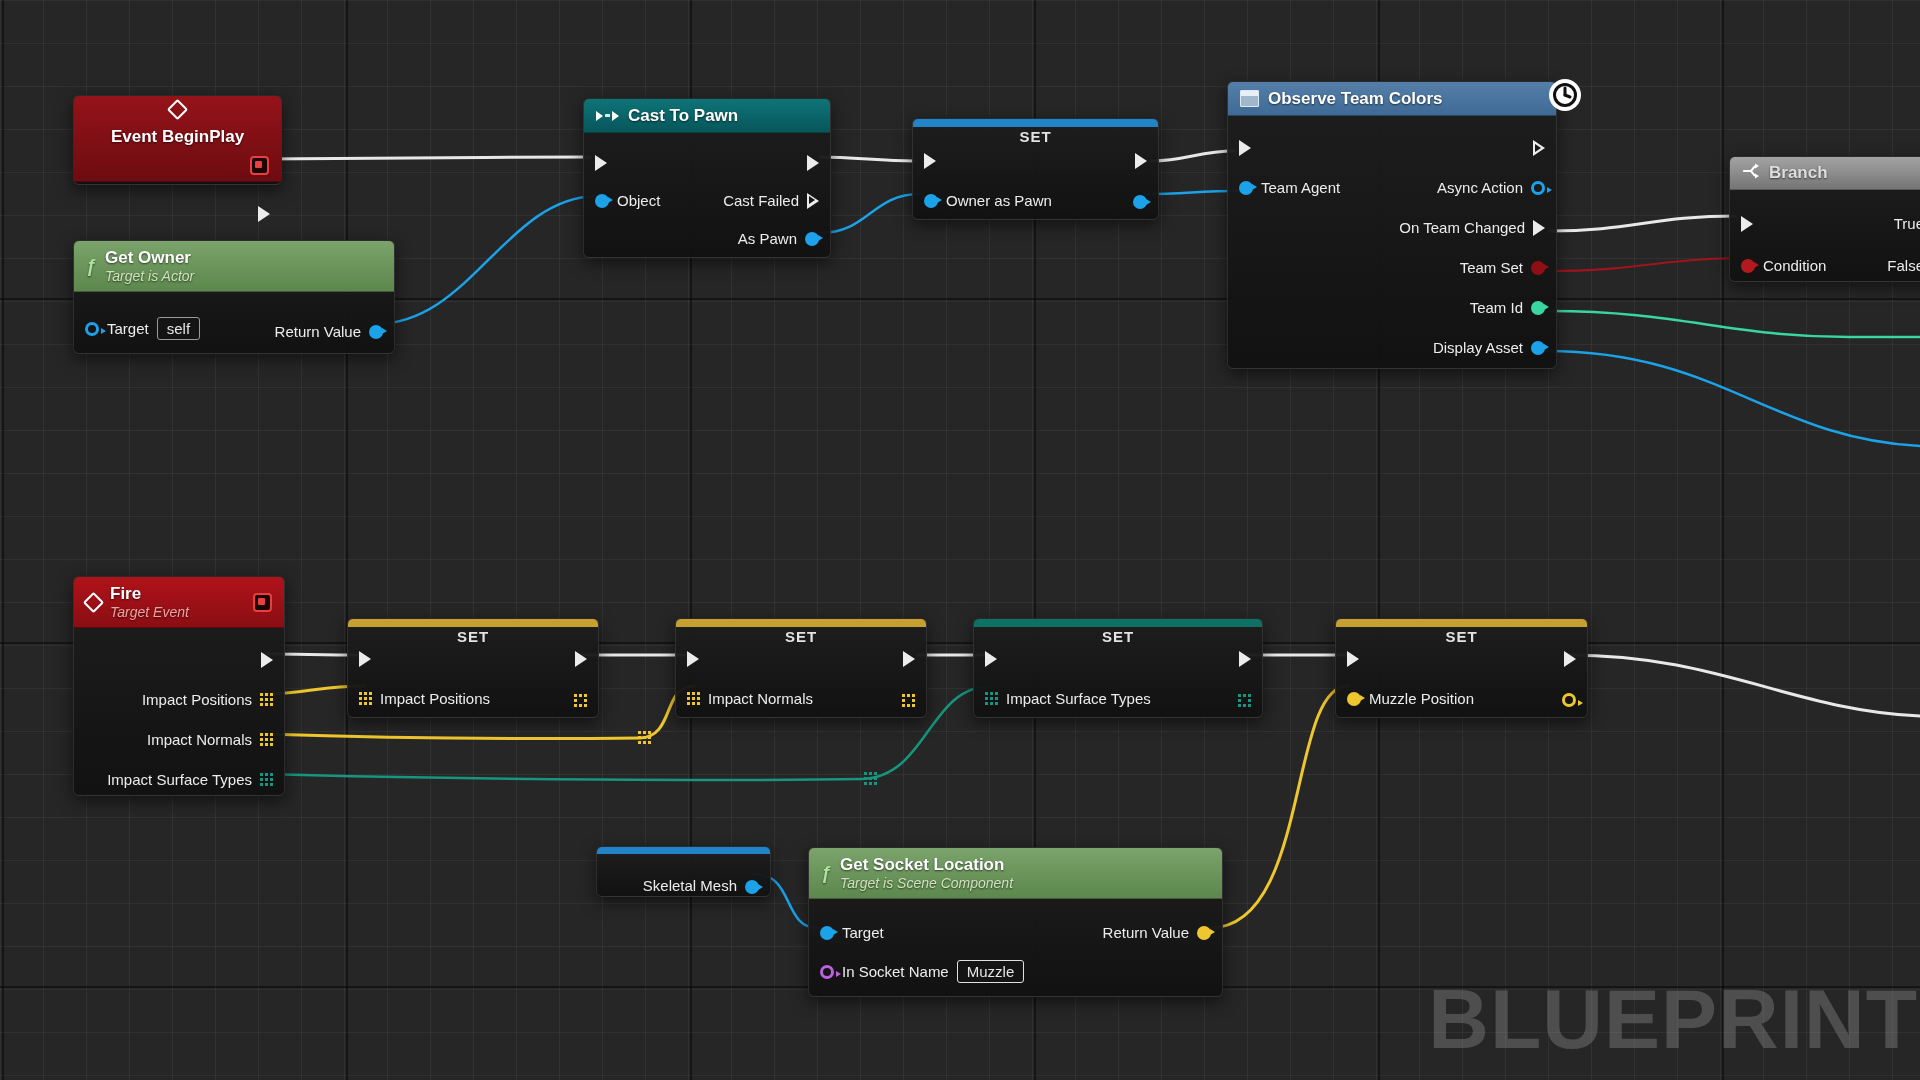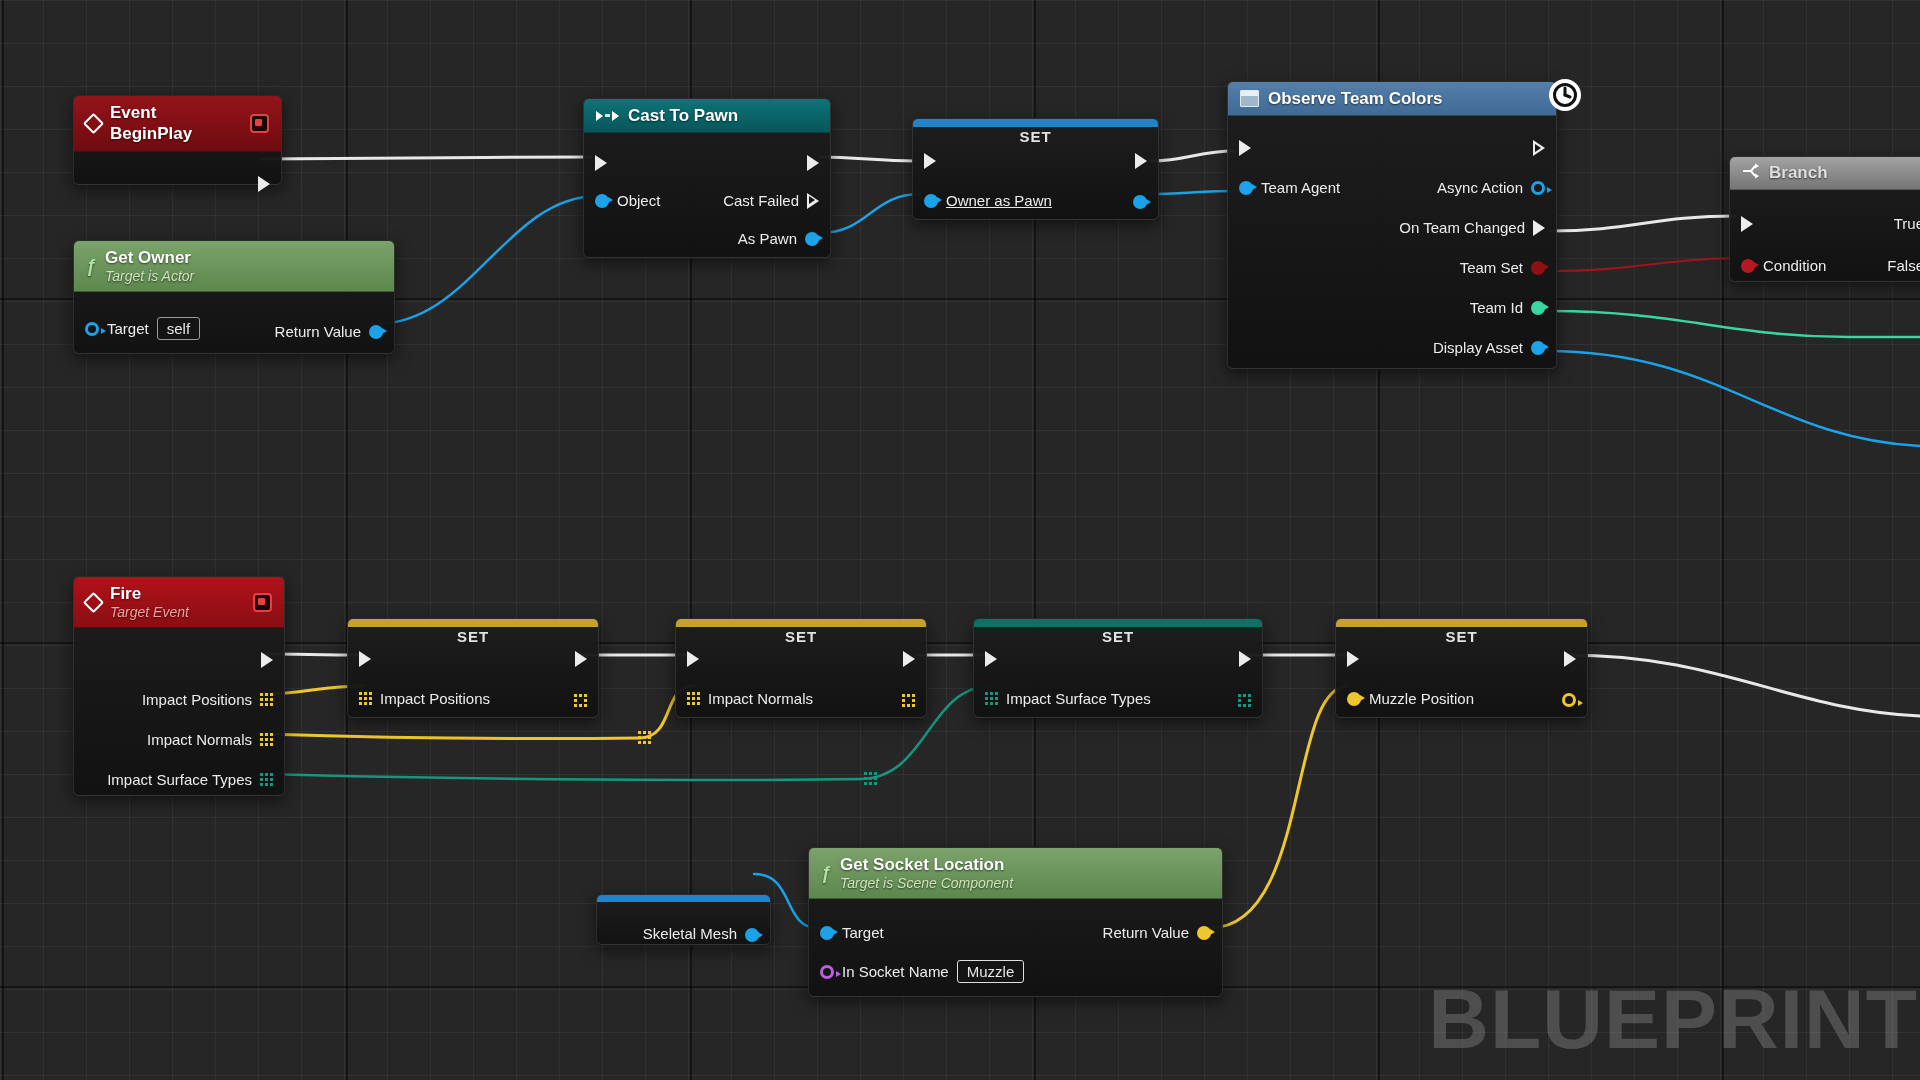--- a/index.html
+++ b/index.html
@@ -29,21 +29,21 @@
     box-shadow:0 5px 16px rgba(0,0,0,0.55);
     color:#e8e8e8;
   }
   .nheader{
     display:flex;align-items:center;gap:9px;padding:6px 12px;
     border-radius:5px 5px 0 0;border-bottom:1px solid rgba(0,0,0,0.45);
     text-shadow:0 1px 2px rgba(0,0,0,0.6);
   }
   .htitle{font-weight:bold;font-size:17px;color:#fff;line-height:1.25;}
   .hsub{font-style:italic;font-size:14px;line-height:1.2;}
-  .hdr-event{background:linear-gradient(#941319,#6e0c11);}
+  .hdr-event{background:linear-gradient(#941319,#6e0c11);flex-direction:column;}
   .hdr-fire{background:linear-gradient(#b01219,#8a0e13);}
   .hdr-func{background:linear-gradient(#7ba36b,#5c874d);}
   .hdr-cast{background:linear-gradient(#0e7478,#07565a);}
   .hdr-async{background:linear-gradient(#557fa9,#3e6a95);}
   .hdr-branch{background:linear-gradient(#a3a3a3,#757575);}
   .row{display:flex;align-items:flex-end;padding:0 11px;}
   .grow{flex:1;}
   .pgroup{display:flex;align-items:center;gap:8px;}
   .plabel{font-size:15px;color:#ececec;white-space:nowrap;}
   
@@ -179,21 +179,21 @@
   </div>
 
   <div class="node" style="left:912px;top:118px;width:245px;height:100px;">
     <div class="set-bar bar-blue"></div>
     <div class="set-title">SET</div>
     <div class="row" style="height:24px;">
       <span class="exec"></span>
       <span class="grow"></span>
       <span class="exec"></span>
     </div>
-    <div class="row" style="height:40px;text-decoration:underline;">
+    <div class="row" style="height:40px;">
       <span class="pgroup">
         <span class="cpin c-blue"></span>
         <span class="plabel">Owner as Pawn</span>
       </span>
       <span class="grow"></span>
       <span class="cpin c-blue"></span>
     </div>
   </div>
 
   <div class="node" style="left:1227px;top:81px;width:328px;height:286px;">
@@ -383,21 +383,21 @@
     <div class="row" style="height:40px;gap:18px;">
       <span class="pgroup">
         <span class="cpin c-yellow"></span>
         <span class="plabel">Muzzle Position</span>
       </span>
       <span class="grow"></span>
       <span class="cpin hollow c-yellow"></span>
     </div>
   </div>
 
-  <div class="node" style="left:596px;top:894px;width:173px;height:49px;">
+  <div class="node" style="left:596px;top:846px;width:173px;height:49px;">
     <div class="set-bar bar-blue" style="height:7px;"></div>
     <div class="row" style="height:40px;justify-content:flex-end;gap:8px;">
       <span class="plabel">Skeletal Mesh</span>
       <span class="cpin c-blue"></span>
     </div>
   </div>
 
   <div class="node" style="left:808px;top:847px;width:413px;height:148px;">
     <div class="nheader hdr-func">
       <span class="fn-icon">ƒ</span>

